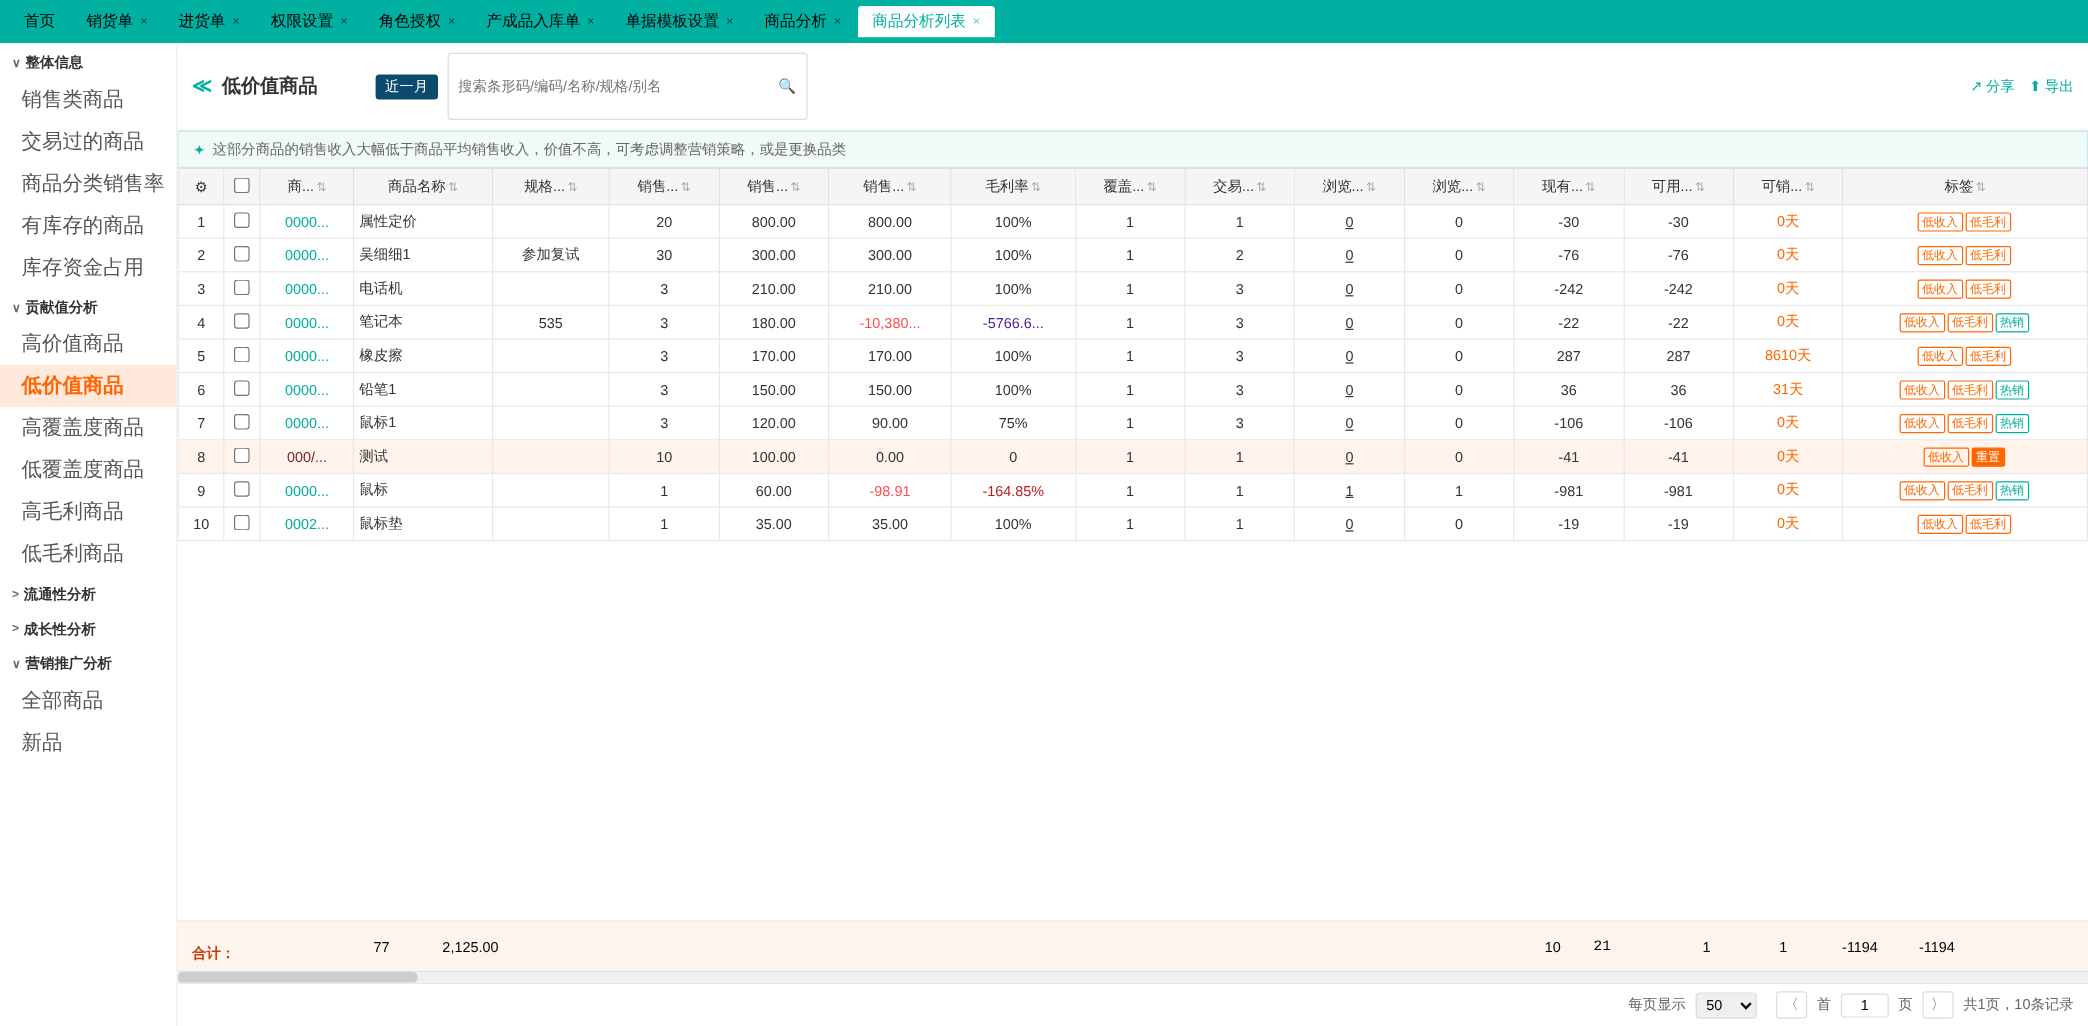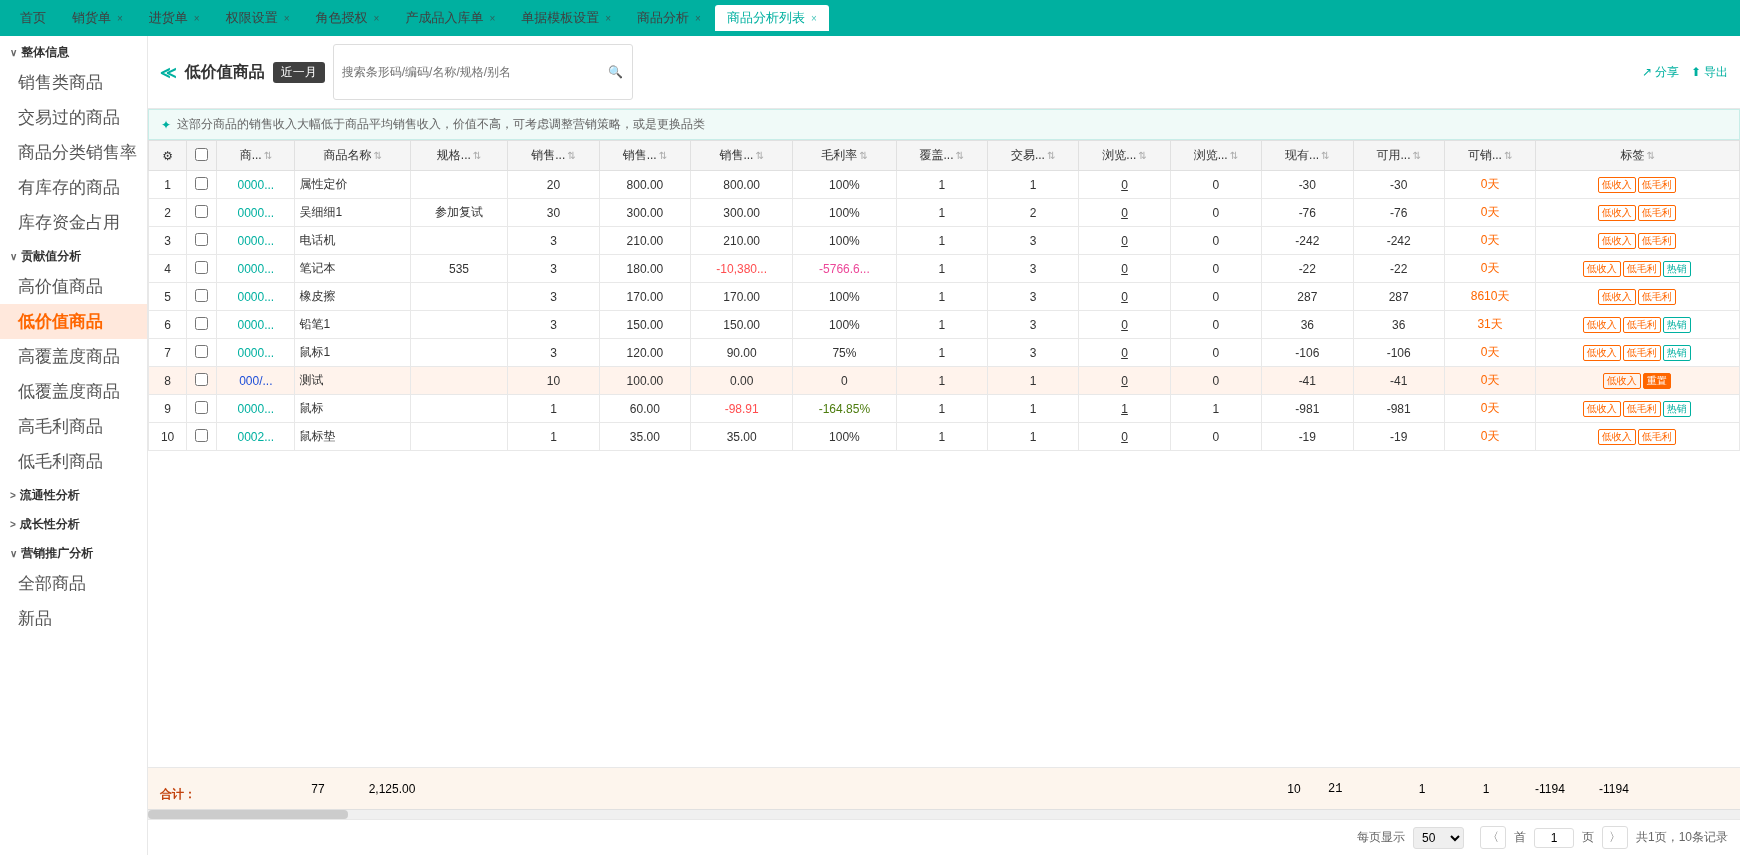--- a/index.html
+++ b/index.html
@@ -8,21 +8,21 @@
     
     .top-nav {
       background: #00b0a0;
       height: 36px;
       display: flex;
       align-items: center;
       padding: 0 8px;
       gap: 2px;
     }
     .nav-item {
-      color: #404040;
+      color: #000000;
       padding: 4px 12px;
       cursor: pointer;
       white-space: nowrap;
       border-radius: 3px 3px 0 0;
       display: flex;
       align-items: center;
       gap: 4px;
       font-size: 13px;
     }
     .nav-item.active { background: #fff; color: #00b0a0; }
@@ -84,27 +84,28 @@
       cursor: pointer;
       font-size: 16px;
       font-weight: bold;
     }
     .page-title {
       font-size: 16px;
       font-weight: bold;
       color: #333;
     }
     .time-filter-btn {
-      background: #404040;
+      background: #0c4a6e;
       color: #fff;
       border: none;
       border-radius: 3px;
       padding: 2px 8px;
       cursor: pointer;
       font-size: 12px;
+      margin-left: 40px;
     }
     .search-box {
       flex: 1;
       max-width: 300px;
       border: 1px solid #ddd;
       border-radius: 3px;
       padding: 20px 8px;
       font-size: 12px;
       color: #999;
       display: flex;
@@ -414,21 +415,21 @@
             </tr>
             <tr>
               <td>4</td>
               <td class="checkbox-cell"><input type="checkbox" style=""></td>
               <td style="color: rgb(0, 176, 160); cursor: pointer;">0000...</td>
               <td class="left">笔记本</td>
               <td>535</td>
               <td>3</td>
               <td>180.00</td>
               <td style="color: rgb(255, 77, 79);">-10,380...</td>
-              <td style="color: #ec4899;">-5766.6...</td>
+              <td style="color: #4c1d95;">-5766.6...</td>
               <td>1</td>
               <td>3</td>
               <td class="underline">0</td>
               <td>0</td>
               <td>-22</td>
               <td>-22</td>
               <td class="orange">0天</td>
               <td><span class="tag">低收入</span><span class="tag">低毛利</span><span class="tag green">热销</span></td>
             </tr>
             <tr>
@@ -484,21 +485,21 @@
               <td class="underline">0</td>
               <td>0</td>
               <td>-106</td>
               <td>-106</td>
               <td class="orange">0天</td>
               <td><span class="tag">低收入</span><span class="tag">低毛利</span><span class="tag green">热销</span></td>
             </tr>
             <tr class="highlight">
               <td>8</td>
               <td class="checkbox-cell"><input type="checkbox" style="accent-color: rgb(255, 102, 0);"></td>
-              <td style="color: #1d4ed8; cursor: pointer;">000/...</td>
+              <td style="color: #7f1d1d; cursor: pointer;">000/...</td>
               <td class="left">测试</td>
               <td></td>
               <td>10</td>
               <td>100.00</td>
               <td>0.00</td>
               <td>0</td>
               <td>1</td>
               <td>1</td>
               <td class="underline">0</td>
               <td>0</td>
@@ -509,21 +510,21 @@
             </tr>
             <tr>
               <td>9</td>
               <td class="checkbox-cell"><input type="checkbox" style=""></td>
               <td style="color: rgb(0, 176, 160); cursor: pointer;">0000...</td>
               <td class="left">鼠标</td>
               <td></td>
               <td>1</td>
               <td>60.00</td>
               <td style="color: rgb(255, 77, 79);">-98.91</td>
-              <td style="color: #4d7c0f;">-164.85%</td>
+              <td style="color: #b91c1c;">-164.85%</td>
               <td>1</td>
               <td>1</td>
               <td class="underline">1</td>
               <td>1</td>
               <td>-981</td>
               <td>-981</td>
               <td class="orange">0天</td>
               <td><span class="tag">低收入</span><span class="tag">低毛利</span><span class="tag green">热销</span></td>
             </tr>
             <tr>

